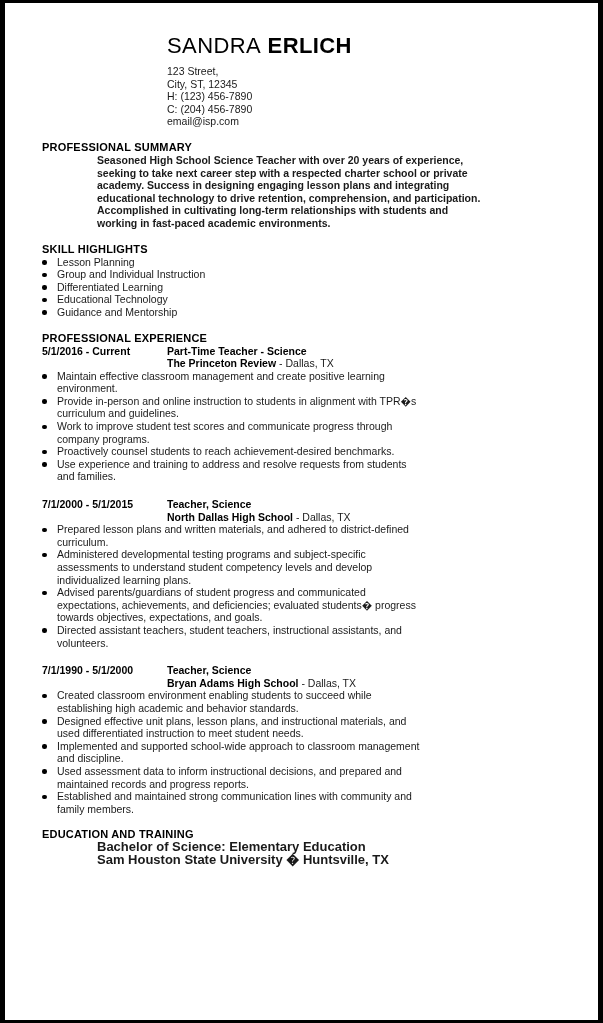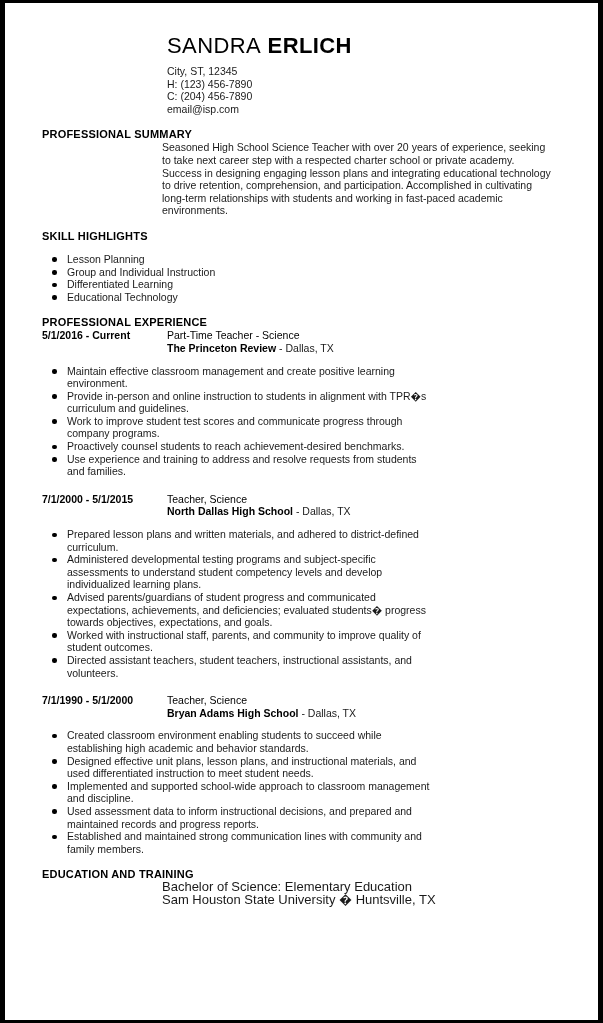--- a/index.html
+++ b/index.html
@@ -61,34 +61,35 @@
     margin-top: 13px;
   }
   .section-title {
     font-weight: bold;
     font-size: 11px;
     letter-spacing: 0.2px;
     line-height: 13px;
     color: #000;
   }
   .body-col {
-    margin-left: 120px;
+    margin-left: 55px;
+    font-weight: bold;
   }
   .para {
     font-size: 10.5px;
     line-height: 12.6px;
     color: #1a1a1a;
     max-width: 393px;
     text-align: left;
   }
 
   
   ul.bullets {
     list-style: none;
-    margin: 10px;
+    margin: 0;
     padding: 0;
   }
   ul.bullets li {
     position: relative;
     padding-left: 15px;
     font-size: 10.5px;
     line-height: 12.6px;
     color: #1a1a1a;
     max-width: 370px;
   }
@@ -119,41 +120,42 @@
     font-weight: bold;
     font-size: 10.5px;
     line-height: 12.6px;
     white-space: nowrap;
   }
   .job-head {
     margin-left: 125px;
     font-size: 10.5px;
     line-height: 12.6px;
   }
-  .job-title { font-weight: normal; }
+  .job-title { font-weight: bold; }
   .job-company { font-weight: bold; }
   .job-location { font-weight: normal; color: #1a1a1a; }
 
   .edu-line {
     font-size: 13px;
     line-height: 12.6px;
     color: #1a1a1a;
   }
 </style>
 </head>
 <body>
 
 <div class="page">
 <div class="inner">
 
   <div class="header">
     <div class="name">
       <span class="first">SANDRA</span><span>&nbsp;</span><span class="last">ERLICH</span>
     </div>
     <div class="contact">
+      <div>123 Street,</div>
       <div>City, ST, 12345</div>
       <div>H: (123) 456-7890</div>
       <div>C: (204) 456-7890</div>
       <div>email@isp.com</div>
     </div>
   </div>
 
   <div class="section">
     <div class="section-title">PROFESSIONAL SUMMARY</div>
     <div class="body-col">
@@ -161,20 +163,21 @@
     </div>
   </div>
 
   <div class="section">
     <div class="section-title">SKILL HIGHLIGHTS</div>
     <ul class="bullets skills-list">
       <li>Lesson Planning</li>
       <li>Group and Individual Instruction</li>
       <li>Differentiated Learning</li>
       <li>Educational Technology</li>
+      <li>Guidance and Mentorship</li>
     </ul>
   </div>
 
   <div class="section">
     <div class="section-title">PROFESSIONAL EXPERIENCE</div>
 
     <div class="job">
       <div class="job-date">5/1/2016 - Current</div>
       <div class="job-head">
         <div class="job-title">Part-Time Teacher - Science</div>
@@ -192,21 +195,20 @@
     <div class="job">
       <div class="job-date">7/1/2000 - 5/1/2015</div>
       <div class="job-head">
         <div class="job-title">Teacher, Science</div>
         <div><span class="job-company">North Dallas High School</span><span class="job-location"> - Dallas, TX</span></div>
       </div>
       <ul class="bullets job-bullets">
         <li>Prepared lesson plans and written materials, and adhered to district-defined curriculum.</li>
         <li>Administered developmental testing programs and subject-specific assessments to understand student competency levels and develop individualized learning plans.</li>
         <li>Advised parents/guardians of student progress and communicated expectations, achievements, and deficiencies; evaluated students� progress towards objectives, expectations, and goals.</li>
-        <li>Worked with instructional staff, parents, and community to improve quality of student outcomes.</li>
         <li>Directed assistant teachers, student teachers, instructional assistants, and volunteers.</li>
       </ul>
     </div>
 
     <div class="job">
       <div class="job-date">7/1/1990 - 5/1/2000</div>
       <div class="job-head">
         <div class="job-title">Teacher, Science</div>
         <div><span class="job-company">Bryan Adams High School</span><span class="job-location"> - Dallas, TX</span></div>
       </div>

